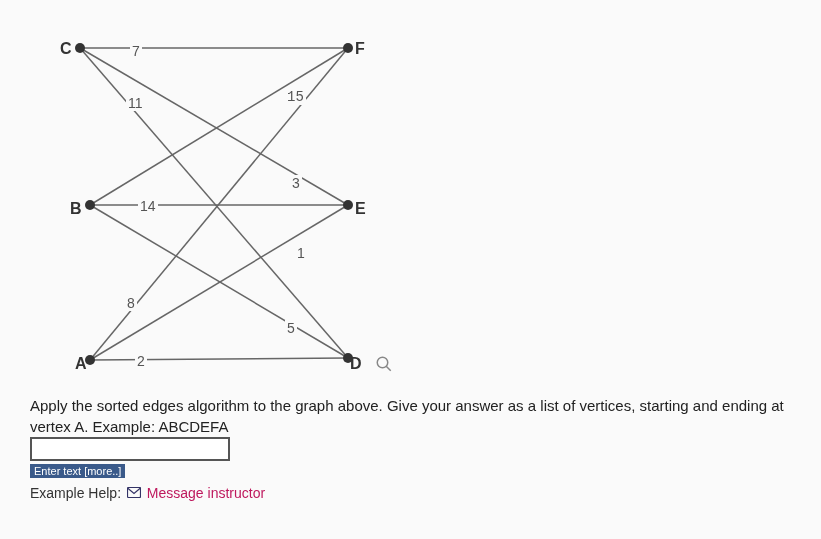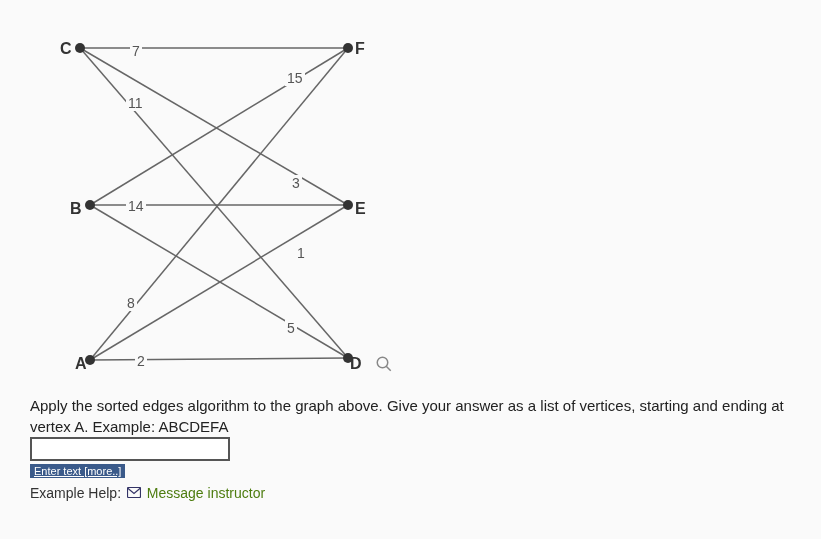--- a/index.html
+++ b/index.html
@@ -44,29 +44,28 @@
       font-size: 14px;
       background: #fff;
     }
     .hint-box {
       display: inline-block;
       background: #3a5a8a;
       color: #fff;
       font-size: 11px;
       padding: 1px 4px;
       margin-top: 2px;
-      text-decoration: underline;
     }
     .help-row {
       margin-top: 6px;
       font-size: 14px;
       color: #333;
     }
     .help-link {
-      color: #4d7c0f;
+      color: #be185d;
       text-decoration: none;
     }
     .envelope {
       display: inline-block;
       vertical-align: middle;
       margin: 0 2px;
     }
     .magnify {
       position: absolute;
       left: 345px;
@@ -102,22 +101,22 @@
   </svg>
   <div id="labels-layer">
       <div class="vertex-label" style="left: 45px; top: 335px;">A</div>
       <div class="vertex-label" style="left: 40px; top: 180px;">B</div>
       <div class="vertex-label" style="left: 30px; top: 20px;">C</div>
       <div class="vertex-label" style="left: 320px; top: 335px;">D</div>
       <div class="vertex-label" style="left: 325px; top: 180px;">E</div>
       <div class="vertex-label" style="left: 325px; top: 20px;">F</div>
       <div class="edge-label" style="left: 100px; top: 23px;">7</div>
       <div class="edge-label" style="left: 96px; top: 75px;">11</div>
-      <div class="edge-label" style="left: 255px; top: 50px;">15</div>
-      <div class="edge-label" style="left: 96px; top: 178px; text-align: right;">14</div>
+      <div class="edge-label" style="left: 255px; top: 69px; font-family: Liberation Mono, monospace;">15</div>
+      <div class="edge-label" style="left: 108px; top: 178px; text-align: right;">14</div>
       <div class="edge-label" style="left: 260px; top: 155px;">3</div>
       <div class="edge-label" style="left: 265px; top: 225px;">1</div>
       <div class="edge-label" style="left: 95px; top: 275px;">8</div>
       <div class="edge-label" style="left: 255px; top: 300px;">5</div>
       <div class="edge-label" style="left: 105px; top: 333px;">2</div>
     </div>
   <span class="magnify">
     <svg width="18" height="18" viewBox="0 0 24 24" fill="none" stroke="#888" stroke-width="2">
       <circle cx="10" cy="10" r="7"></circle>
         <line x1="15" y1="15" x2="21" y2="21"></line>

